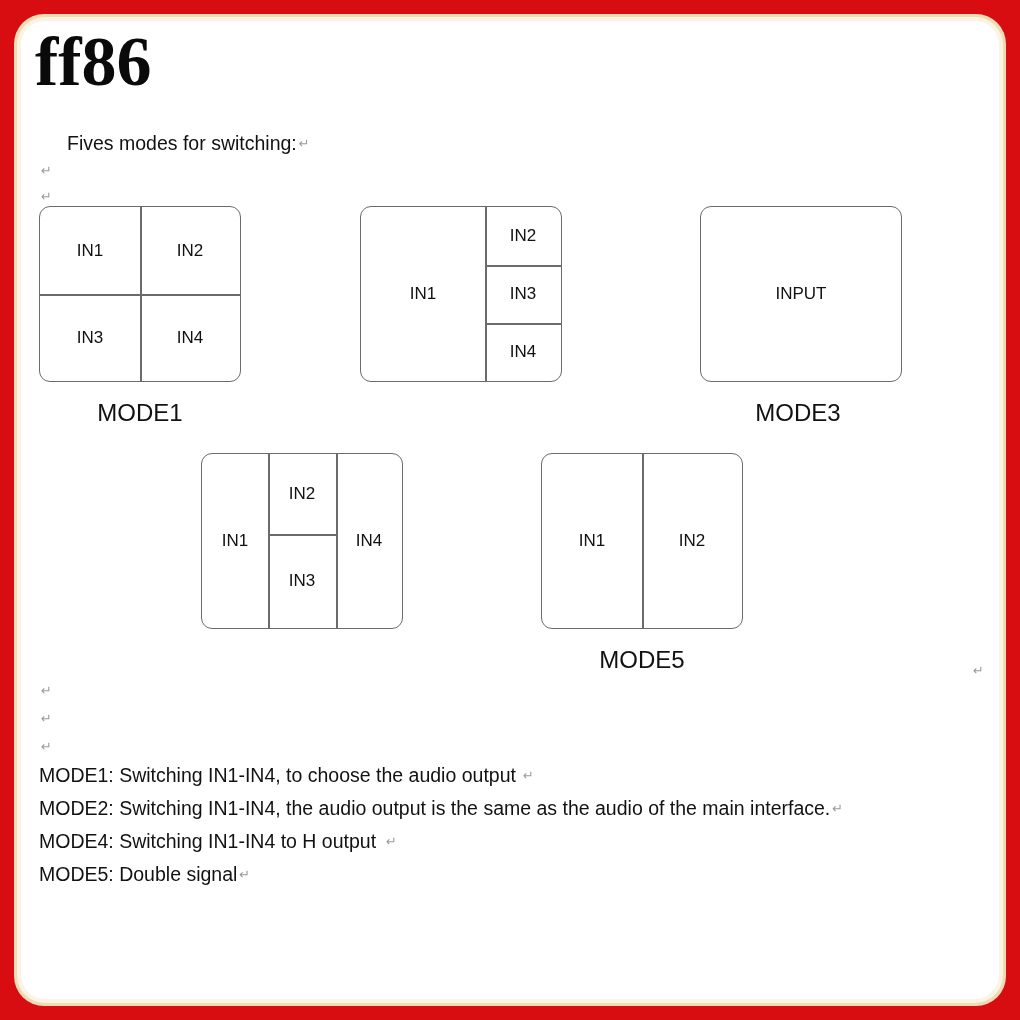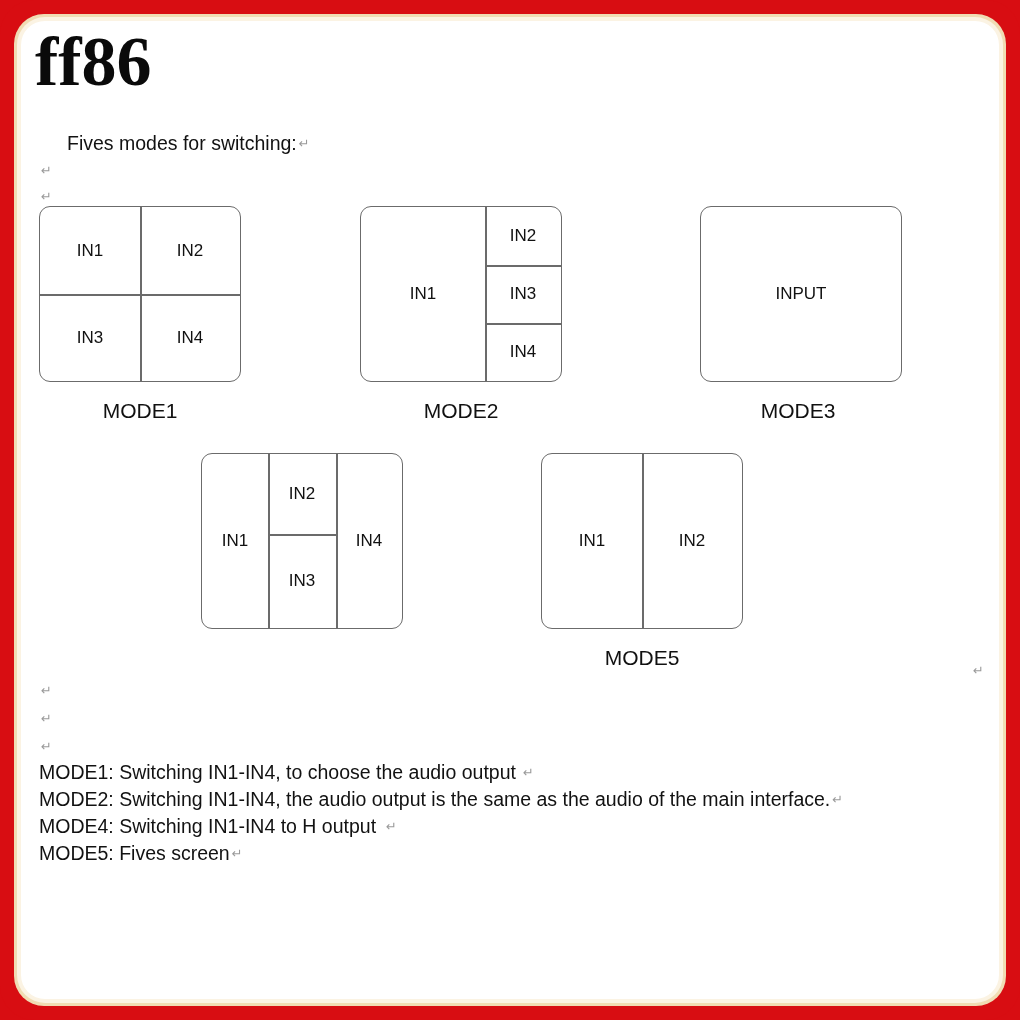--- a/index.html
+++ b/index.html
@@ -138,35 +138,35 @@
   }
   .div-h {
     position: absolute;
     height: 1.6px;
     background: #6b6b6b;
   }
   .mode-caption {
     position: absolute;
     width: 100%;
     text-align: center;
-    font-size: 21px;
+    font-size: 24px;
     color: #111111;
     top: 100%;
     margin-top: 17px;
     white-space: nowrap;
   }
 
   
   #desc-list {
     position: absolute;
     left: 18px;
     top: 738px;
     font-size: 19.5px;
     color: #121212;
-    line-height: 26px;
+    line-height: 33px;
   }
   #desc-list .desc-row {
     white-space: nowrap;
   }
 </style>
 </head>
 <body>
 
 <div id="page">
   <div id="frame-outer-round"></div>
@@ -216,21 +216,20 @@
           <div class="cell" style="left:62%; top:33.3%; width:38%; height:33.4%;">
               <span class="cell-label">IN3</span>
             </div>
           <div class="cell" style="left:62%; top:66.7%; width:38%; height:33.3%;">
               <span class="cell-label">IN4</span>
             </div>
           <div class="div-v" style="left:62%;"></div>
           <div class="div-h" style="top:33.3%; left:62%; right:0;"></div>
           <div class="div-h" style="top:66.7%; left:62%; right:0;"></div>
         </div>
-        <div class="mode-caption">MODE2</div>
       </div>
 
       <div class="mode-block" style="left:679px; top:185px; width:196px; height:176px;">
         <div class="screen-box" style="width:202px; height:176px;">
           <div class="cell" style="left:0%; top:0%; width:100%; height:100%;">
               <span class="cell-label">INPUT</span>
             </div>
         </div>
         <div class="mode-caption">MODE3</div>
       </div>
@@ -278,19 +277,19 @@
         <div class="desc-row">
           <span>MODE1: Switching IN1-IN4, to choose the audio output</span><span class="pilcrow" style="padding-left:7px;">↵</span>
         </div>
         <div class="desc-row">
           <span>MODE2: Switching IN1-IN4, the audio output is the same as the audio of the main interface.</span><span class="pilcrow">↵</span>
         </div>
         <div class="desc-row">
           <span>MODE4: Switching IN1-IN4 to H output</span><span class="pilcrow" style="padding-left:10px;">↵</span>
         </div>
         <div class="desc-row">
-          <span>MODE5: Fives screen</span><span class="pilcrow">↵</span>
+          <span>MODE5: Double signal</span><span class="pilcrow">↵</span>
         </div>
       </div>
 
     </div>
   </div>
 </div>
 
 </body></html>

